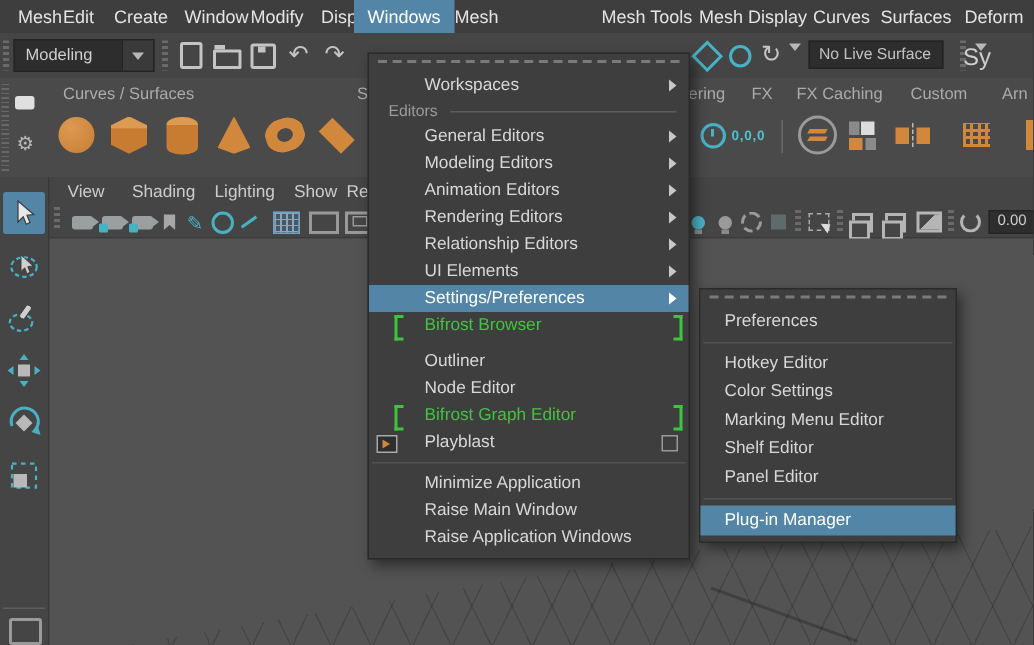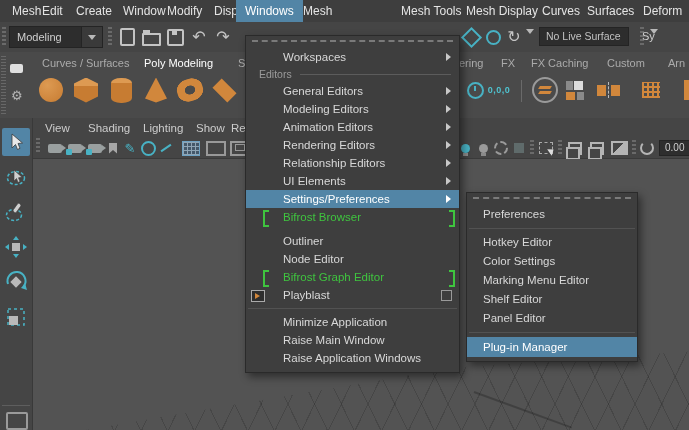--- a/index.html
+++ b/index.html
@@ -162,32 +162,31 @@
     <div class="sbtn" style="left:482px">
         <span class="i-snapc"></span>
       </div>
     <div class="sbtn" style="left:503px">
         <span class="glyph">↻</span>
       </div>
     <div class="abs" style="left:526px;top:12px"><span class="caret"></span></div>
     <div class="abs field" style="left:539px;top:5px;width:76px">No Live Surface</div>
     <div class="abs vgrip" style="left:640px;top:5px"></div>
     <div class="abs" style="left:650px;top:12px"><span class="caret"></span></div>
-    <span class="abs" style="left:642px;top:8px;font-size:11px;color:#cfcfcf">Sy</span>
+    <span class="abs" style="left:642px;top:8px;font-size:16px;color:#cfcfcf">Sy</span>
   </div>
 
   <div id="shelf" class="abs">
     <div class="leftgrip" style="top:4px;height:58px"></div>
     <div class="abs pbtn" style="left:10px;top:6px">
         <span class="minitabbtn"></span>
       </div>
     <div class="abs" style="left:11px;top:36px;font-size:13px;color:#b5b5b5"><span>⚙</span></div>
 
     <span class="tab" style="left:38px">Curves / Surfaces</span>
-    <span class="tab active" style="left:140px">Poly Modeling</span>
     <span class="tab" style="left:234px">Sc</span>
     <span class="tab" style="left:455px">ering</span>
     <span class="tab" style="left:497px">FX</span>
     <span class="tab" style="left:527px">FX Caching</span>
     <span class="tab" style="left:603px">Custom</span>
     <span class="tab" style="left:664px">Arn</span>
 
     <div class="shelfbtn" style="left:36px">
         <span class="p-sphere"></span>
       </div>

